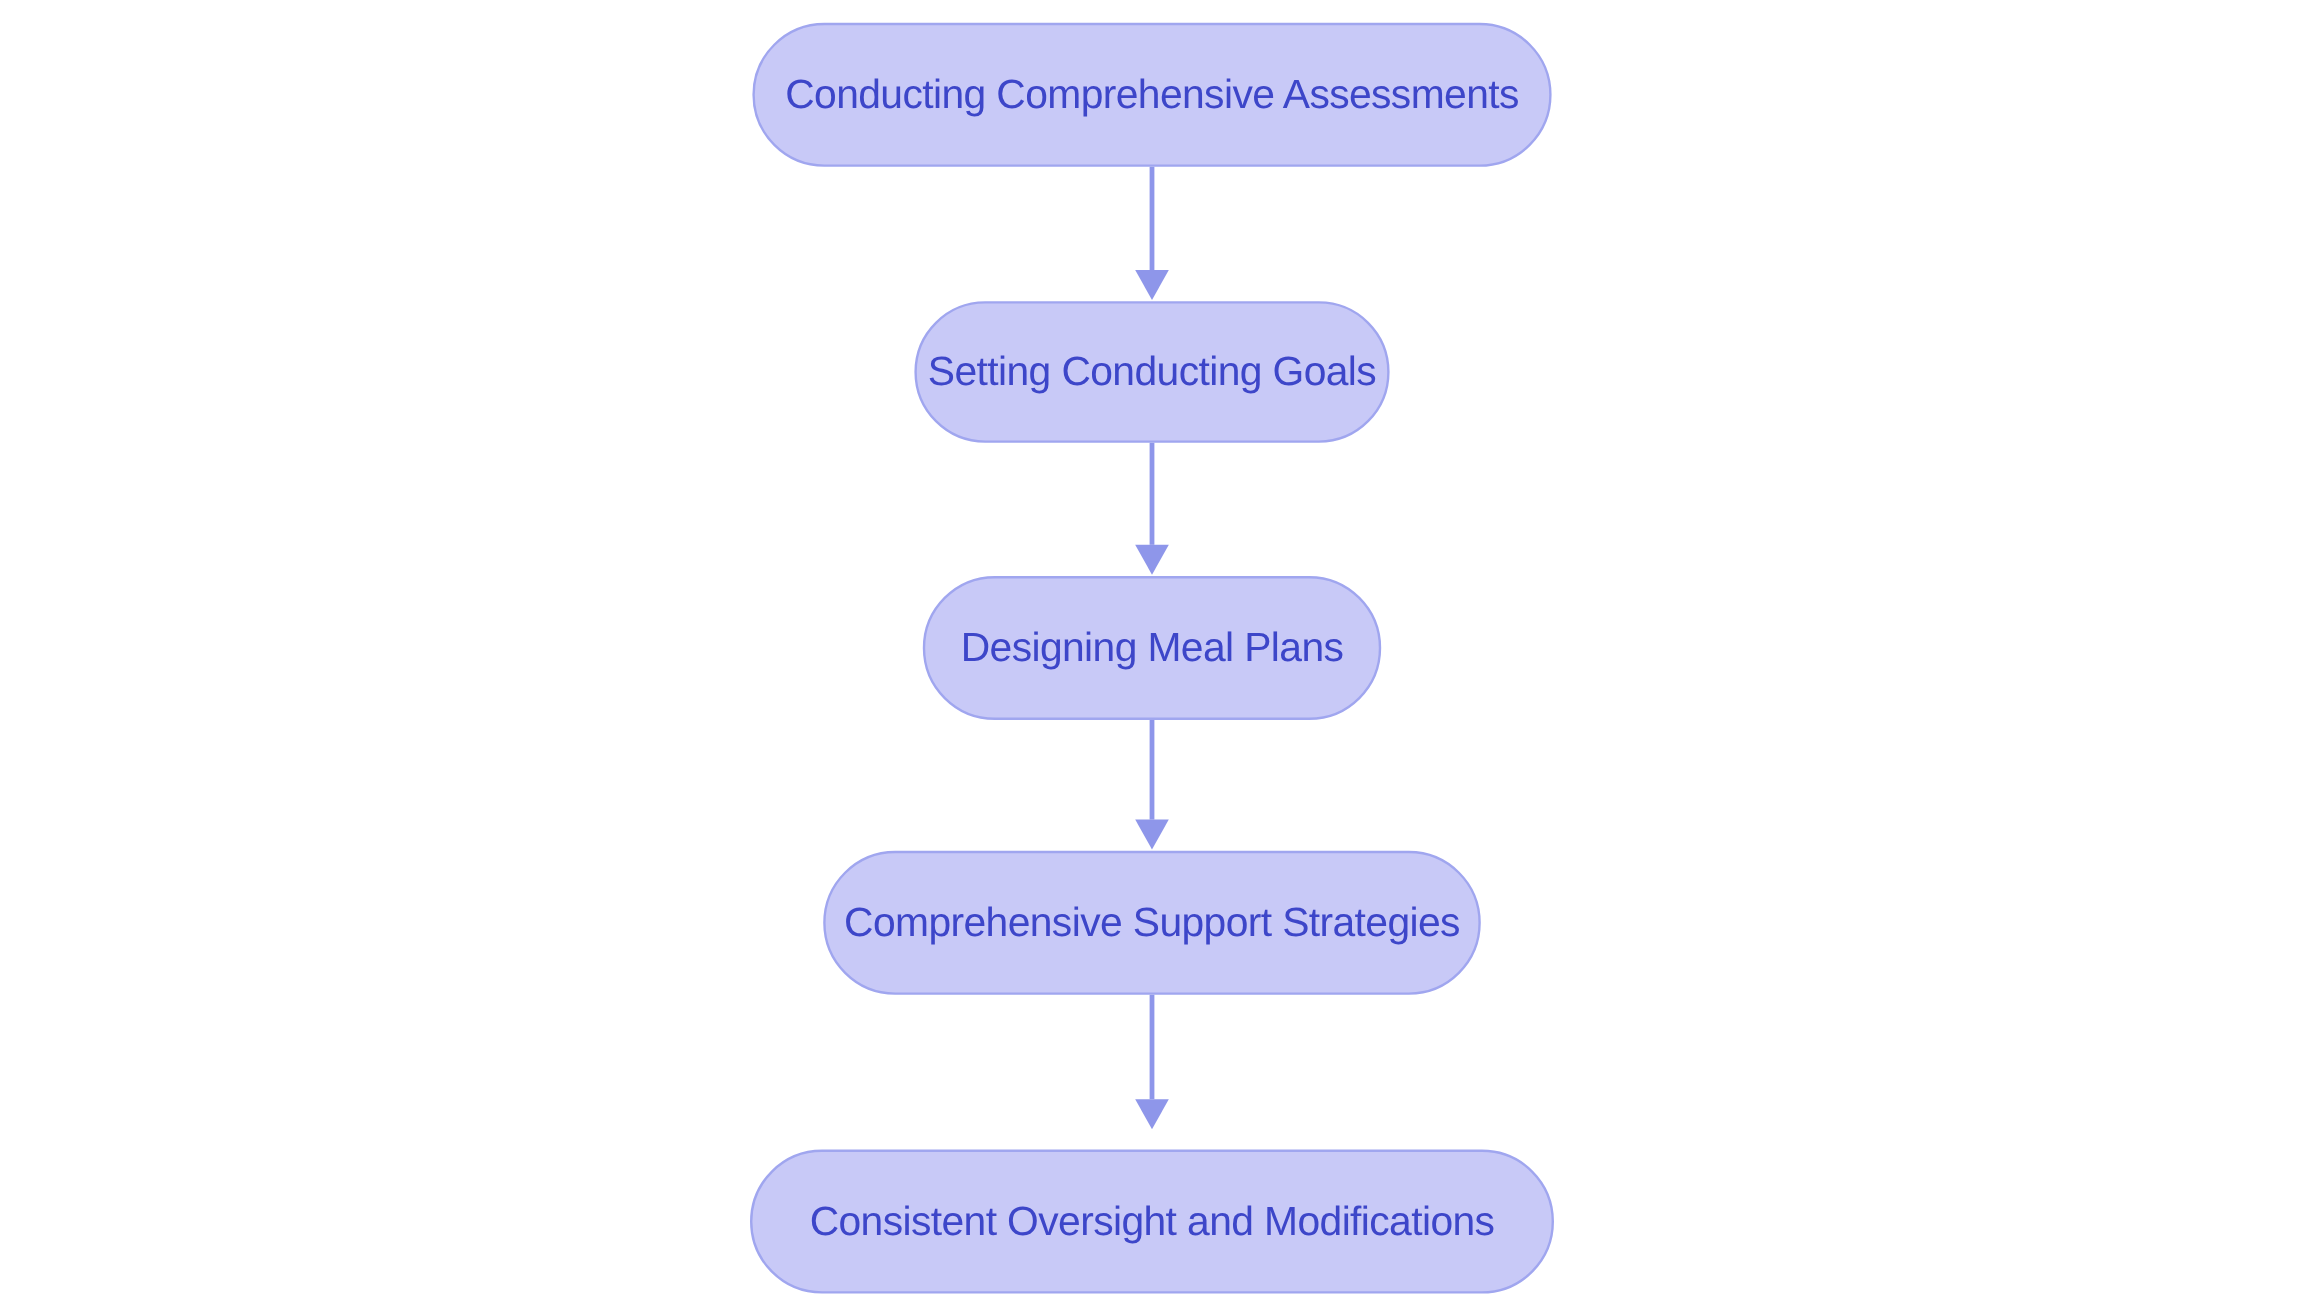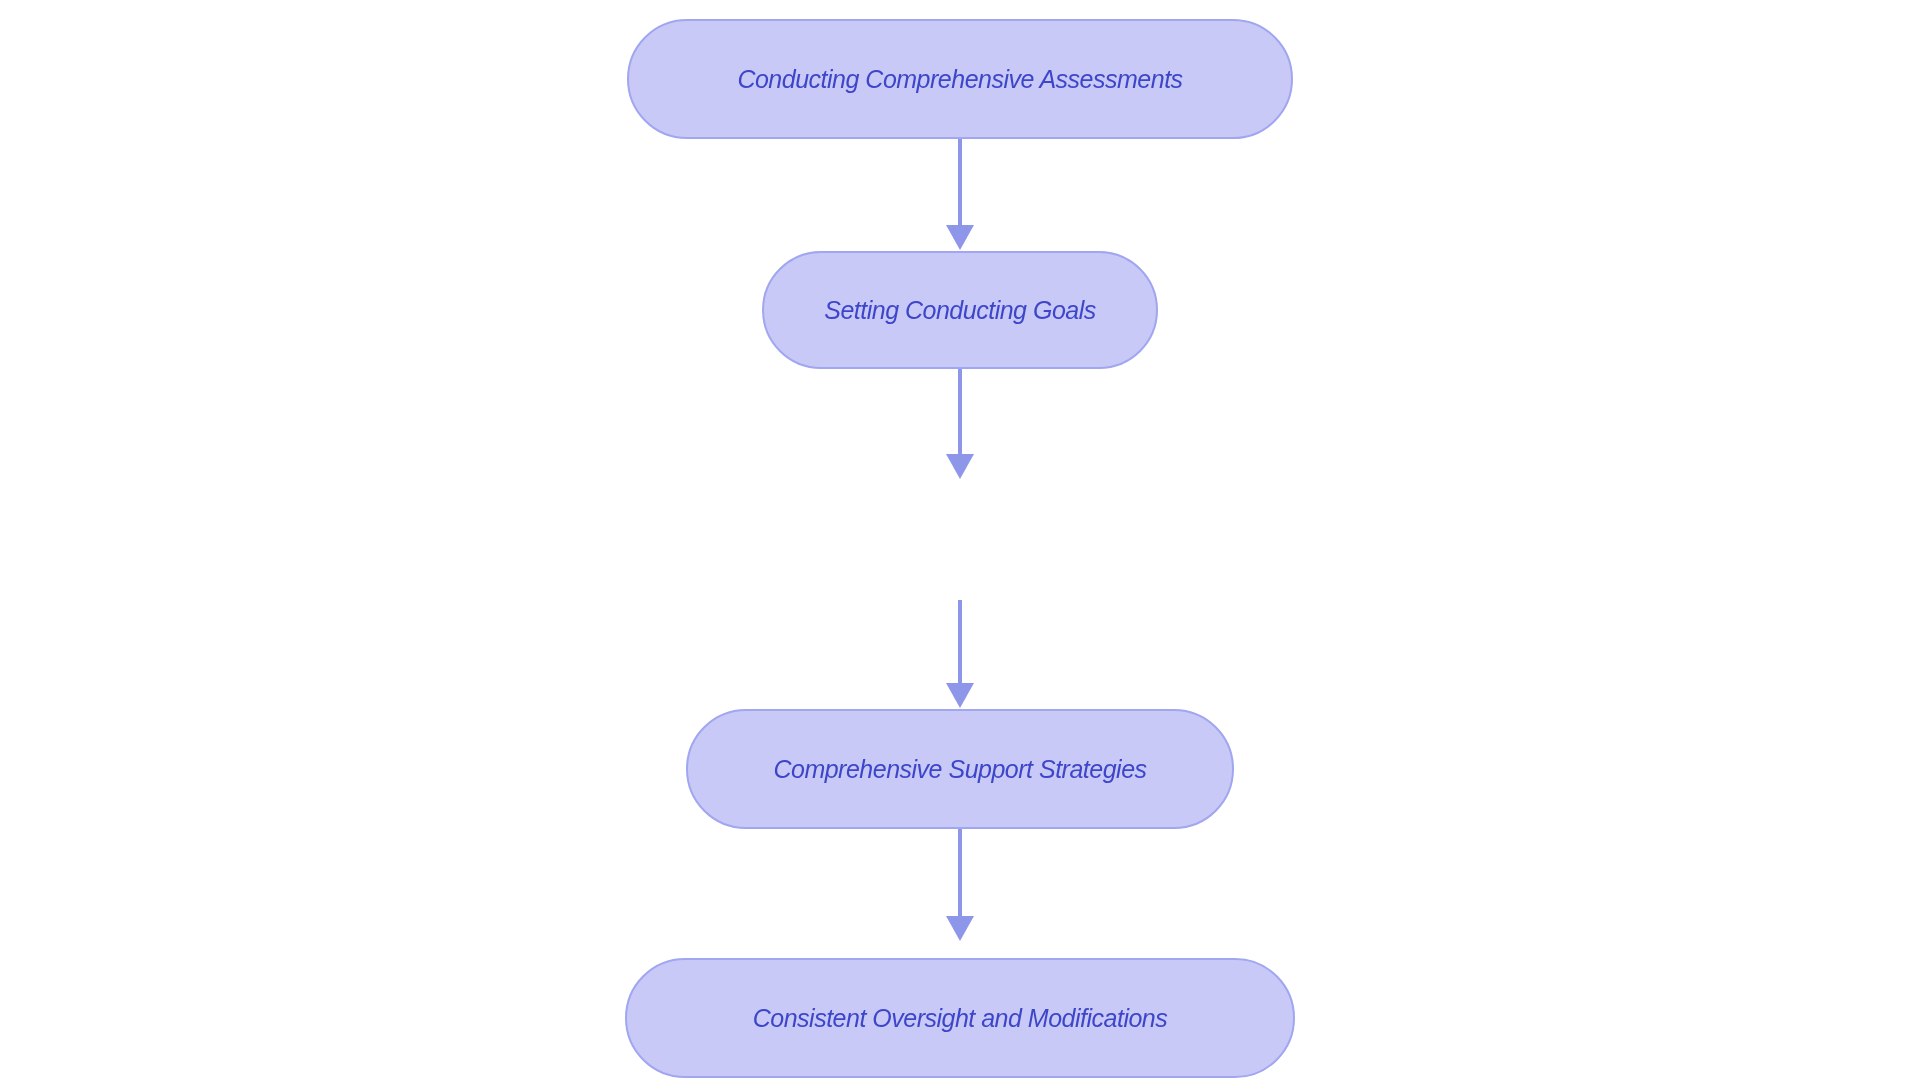--- a/index.html
+++ b/index.html
@@ -26,26 +26,25 @@
   .node {
     position: absolute;
     display: flex;
     align-items: center;
     justify-content: center;
     background: var(--node-fill);
     border: 2px solid var(--node-border);
     border-radius: 60px;
   }
   .node-label {
-    font-size: 25px;
+    font-size: 34px;
     letter-spacing: -0.5px;
     color: var(--node-text);
     white-space: nowrap;
     text-align: center;
-    font-style: italic;
   }
   .node-1 { left: 627px; top:  19px; width: 666px; height: 120px; }
   .node-2 { left: 762px; top: 251px; width: 396px; height: 118px; }
   .node-3 { left: 769px; top: 480px; width: 382px; height: 120px; }
   .node-4 { left: 686px; top: 709px; width: 548px; height: 120px; }
   .node-5 { left: 625px; top: 942px; width: 670px; height: 120px; margin-top: 16px; }
 
   .arrow {
     position: absolute;
     left: 946px;
@@ -87,20 +86,23 @@
 
   <div class="node node-2">
     <span class="node-label">Setting Conducting Goals</span>
   </div>
 
   <div class="arrow arrow-2">
     <div class="arrow-line"></div>
     <div class="arrow-head"></div>
   </div>
 
+  <div class="node node-3">
+    <span class="node-label">Designing Meal Plans</span>
+  </div>
 
   <div class="arrow arrow-3">
     <div class="arrow-line"></div>
     <div class="arrow-head"></div>
   </div>
 
   <div class="node node-4">
     <span class="node-label">Comprehensive Support Strategies</span>
   </div>
 

